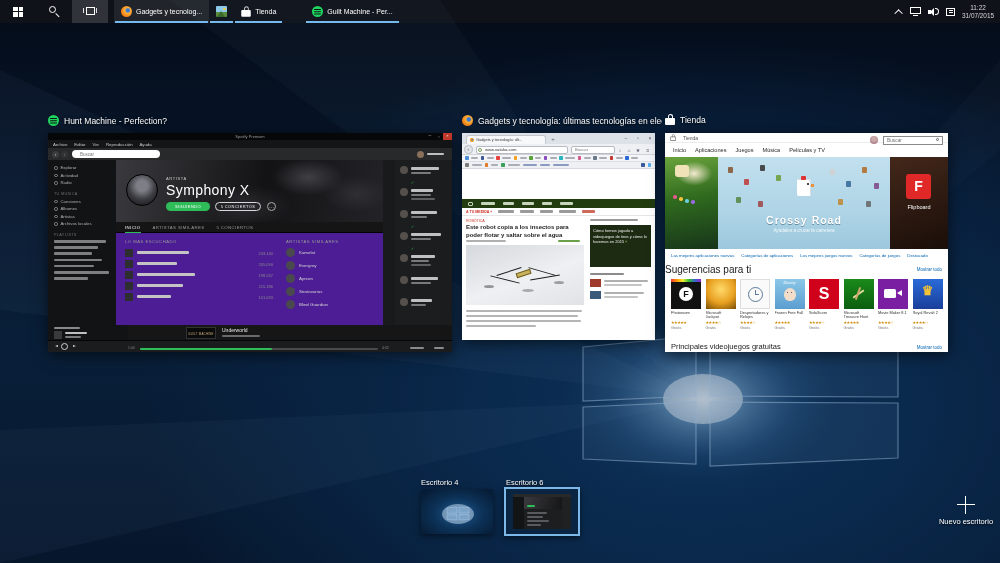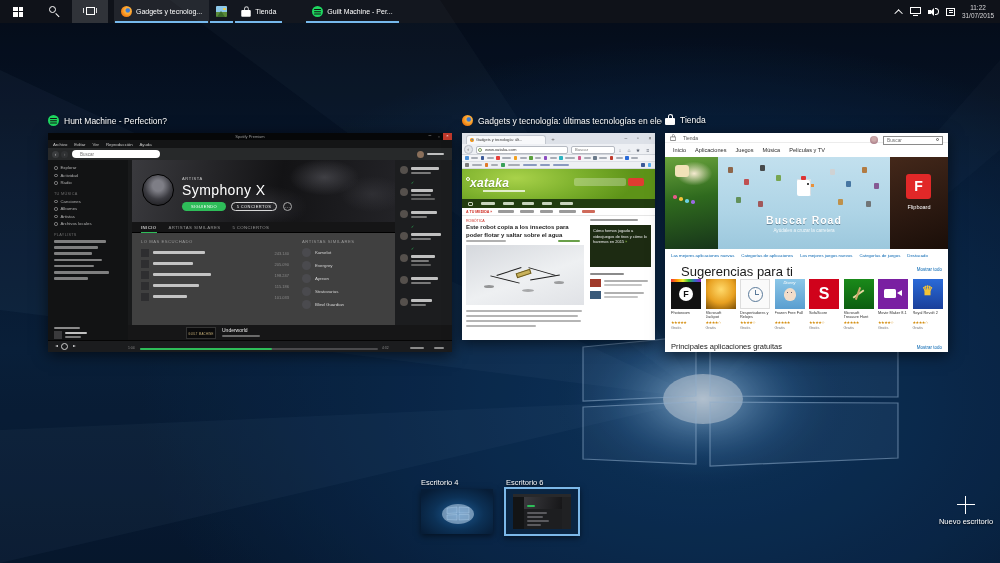--- a/index.html
+++ b/index.html
@@ -33,21 +33,21 @@
 .sp-toolbar{left:0;top:15px;width:404px;height:12px;background:#27292a}
 .navcirc{position:absolute;width:7px;height:7px;top:2.5px;border-radius:50%;background:#3a3c3e;color:#bbb;font-size:5px;line-height:6.5px;text-align:center}
 .sp-search{position:absolute;left:24px;top:2px;width:88px;height:8px;background:#fff;border:none;border-radius:4px;font-size:4.5px;color:#555;padding-left:8px;outline:none}
 .sp-user-av{right:28px;top:2.5px;width:7px;height:7px;border-radius:50%;background:#8a6f5a}
 .sp-sidebar{left:0;top:27px;width:80px;height:165px;background:#121314;padding:4px 0 0 6px}
 .sp-item{display:flex;align-items:center;gap:3px;height:7.5px;color:#b0b0b0;font-size:4.3px}
 .sp-item i{width:3.5px;height:3.5px;border:0.8px solid #8a8a8a;border-radius:50%;flex:0 0 auto}
 .sp-head{color:#6e6e6e;font-size:3.8px;letter-spacing:.3px;margin:5px 0 2px}
 .plbar{position:relative;height:2.6px;background:#7f7f7f;border-radius:1px;margin:3.6px 0}
 
-.sp-main{left:84px;top:27px;width:267px;height:165px;background:#404040;overflow:hidden}
+.sp-main{left:68px;top:27px;width:267px;height:165px;background:#4c1d95;overflow:hidden}
 .sp-hero{position:absolute;left:0;top:0;width:267px;height:62px;
 background:radial-gradient(50px 26px at 72% 28%,rgba(95,95,102,.55),rgba(0,0,0,0) 70%),radial-gradient(60px 30px at 50% 75%,rgba(75,75,82,.4),rgba(0,0,0,0) 70%),radial-gradient(46px 26px at 90% 55%,rgba(66,66,72,.45),rgba(0,0,0,0) 70%),linear-gradient(100deg,#3a3a3e,#131315 55%,#232327)}
 .sp-avatar{position:absolute;left:10px;top:14px;width:32px;height:32px;border-radius:50%;border:1px solid #000;background:radial-gradient(circle at 50% 36%,#7e7e86 0 22%,#3c3c42 55%,#101012 100%)}
 .sp-kicker{position:absolute;left:50px;top:16px;color:#c8c8c8;font-size:4px;letter-spacing:.6px}
 .sp-artist{position:absolute;left:50px;top:22px;color:#fff;font-size:14px;font-weight:300;letter-spacing:.4px}
 .sp-follow{position:absolute;left:50px;top:42px;width:44px;height:9px;background:#2ebd59;border-radius:5px;color:#fff;font-size:4px;text-align:center;line-height:9px;letter-spacing:.4px}
 .sp-concerts{position:absolute;left:99px;top:42px;width:46px;height:9px;border:0.8px solid #d8d8d8;border-radius:5px;color:#eee;font-size:4px;text-align:center;line-height:8px;letter-spacing:.4px}
 .sp-dots{position:absolute;left:151px;top:42px;width:9px;height:9px;border:0.8px solid #aaa;border-radius:50%;color:#ddd;font-size:5px;text-align:center;line-height:8px}
 .sp-tabs{position:absolute;left:0;top:62px;width:267px;height:11px;background:#151516;border-bottom:1px solid #000;display:flex;gap:12px;align-items:center;padding-left:9px}
 .sp-tab{font-size:4.3px;color:#9a9a9a;letter-spacing:.4px;height:11px;line-height:11px}
@@ -134,21 +134,21 @@
 .chick s{position:absolute;right:2px;top:4px;width:1.6px;height:1.6px;background:#222;border-radius:50%}
 .hero-title{position:absolute;left:0;top:57px;width:172px;text-align:center;color:#fff;font-size:10.5px;font-weight:bold;letter-spacing:1px;text-shadow:0 1px 0 rgba(60,90,110,.6)}
 .hero-sub{position:absolute;left:0;top:71px;width:172px;text-align:center;color:#f2f8fb;font-size:4.6px}
 .hero-dots{position:absolute;left:0;top:83px;width:172px;text-align:center}
 .hero-r{position:absolute;left:225px;top:0;width:58px;height:92px;background:linear-gradient(160deg,#44281a 0%,#2a1810 60%,#1a0e08 100%)}
 .fbtile{position:absolute;left:16px;top:17px;width:25px;height:25px;background:#e12828;border-radius:3px;color:#fff;font-size:14px;font-weight:bold;text-align:center;line-height:25px}
 .fbtile::after{content:"F"}
 .fblabel{position:absolute;left:0;top:47px;width:58px;text-align:center;color:#fff;font-size:5.5px}
 .st-links{left:0;top:116px;width:283px;height:13px;display:flex;align-items:center;gap:7px;padding-left:6px}
 .st-links span{font-size:4.3px;color:#0063b1;white-space:nowrap}
-.st-sug{left:16px;top:131px;font-size:13px;color:#1a1a1a}
+.st-sug{left:0;top:131px;font-size:10px;color:#1a1a1a}
 .st-showall{font-size:4.5px;color:#0063b1}
 .tile{position:absolute;top:146px;width:30px}
 .tileart{position:relative;width:30px;height:30px;overflow:hidden}
 .tname{font-size:3.9px;color:#333;line-height:4.6px;height:9px;overflow:hidden;margin-top:1.5px}
 .tstars{font-size:4px;color:#d18700;letter-spacing:-0.5px;line-height:5px}
 .tprice{font-size:3.9px;color:#777}
 .a0{background:#111}.a0 i{position:absolute;left:0;top:0;width:30px;height:3px;background:linear-gradient(90deg,#e33,#f90,#ee3,#3b3,#36c,#92c)}
 .a0 b{position:absolute;left:8px;top:8px;width:14px;height:14px;border-radius:50%;background:#fff;color:#111;font-size:9px;font-weight:bold;text-align:center;line-height:14px}.a0 b::after{content:"F"}
 .a1{background:radial-gradient(circle at 50% 35%,#ffd96a 0%,#e8a020 55%,#7a4e06 100%)}
 .a2{background:#fafafa;border:0.6px solid #ddd}.a2 b{position:absolute;left:7px;top:7px;width:15px;height:15px;border:1.2px solid #5a7a9a;border-radius:50%}.a2 i{position:absolute;left:14px;top:10px;width:1.2px;height:5px;background:#5a7a9a}.a2 s{position:absolute;left:14px;top:14px;width:4px;height:1.2px;background:#5a7a9a}
@@ -497,27 +497,20 @@
         <span class="bk"></span>
       <span class="fav" style="background:#3aa05a"></span>
         <span class="bk" style="width:12px"></span>
       <span class="bk" style="width:14px;background:#8a9ac0"></span>
       <span class="bk" style="width:10px;background:#8a9ac0"></span>
       <span class="bk" style="width:16px;background:#8a9ac0"></span>
       <span class="fav" style="background:#3b5998;margin-left:auto"></span>
       <span class="fav" style="background:#55acee;margin-right:4px"></span>
     </div>
 
-    <div class="a xa-header">
-      <span class="a xa-mol"></span>
-      <span class="a xa-logo">xataka</span>
-      <span class="a xa-tag"></span>
-      <span class="a xa-sin"></span>
-      <span class="a xa-sbtn"></span>
-    </div>
     <div class="a xa-nav">
       <i style="width:5px;height:4px;border:0.8px solid #c9d4bd;background:none"></i>
       <i style="width:14px"></i>
       <i style="width:11px"></i>
       <i style="width:12px"></i>
       <i style="width:10px"></i>
       <i style="width:13px"></i>
     </div>
     <div class="a xa-strip">
       <b>A TU MEDIDA »</b>
@@ -596,21 +589,21 @@
         <span class="vx" style="left:156px;top:26px;background:#804a8a"></span>
         <span class="vx" style="left:18px;top:40px;background:#5a8a4a"></span>
         <span class="vx" style="left:120px;top:42px;background:#c08a3a"></span>
         <span class="vx" style="left:148px;top:44px;background:#6a6a6a"></span>
         <span class="vx" style="left:40px;top:44px;background:#a04a4a"></span>
         <span class="chick">
             <i></i>
             <b></b>
             <s></s>
           </span>
-        <span class="hero-title">Buscar Road</span>
+        <span class="hero-title">Crossy Road</span>
         <span class="hero-sub">Ayúdales a cruzar la carretera</span>
         <span class="hero-dots"></span>
       </div>
       <div class="hero-r">
         <span class="fbtile"></span>
         <span class="fblabel">Flipboard</span>
       </div>
     </div>
     <div class="a st-links">
       <span>Las mejores aplicaciones nuevas</span>
@@ -683,21 +676,21 @@
         <div class="tprice">Gratis</div>
     </div>
     <div class="tile" style="left:247.5px">
       <div class="tileart a7">
           <b></b>
         </div>
       <div class="tname">Royal Revolt 2</div>
         <div class="tstars">★★★★☆</div>
         <div class="tprice">Gratis</div>
     </div>
-    <span class="a st-topfree">Principales aplicaciones gratuitas</span>
+    <span class="a st-topfree">Principales videojuegos gratuitas</span>
     <span class="a st-showall" style="right:6px;top:212px">Mostrar todo</span>
   </div>
 
   <span class="a desk-label" style="left:421px;top:478px">Escritorio 4</span>
   <div id="dt1" class="a desk-thumb">
     <svg width="72" height="45" viewBox="0 0 72 45">
       <ellipse cx="37" cy="25" rx="16" ry="10" fill="#cfe6fa" opacity="0.5"></ellipse>
       <g fill="rgba(150,195,235,0.25)" stroke="rgba(190,220,245,0.7)" stroke-width="0.5">
         <polygon points="26,19 36,18 36,24 26,24.5"></polygon>
           <polygon points="38,18 48,18.5 48,24 38,24"></polygon>

